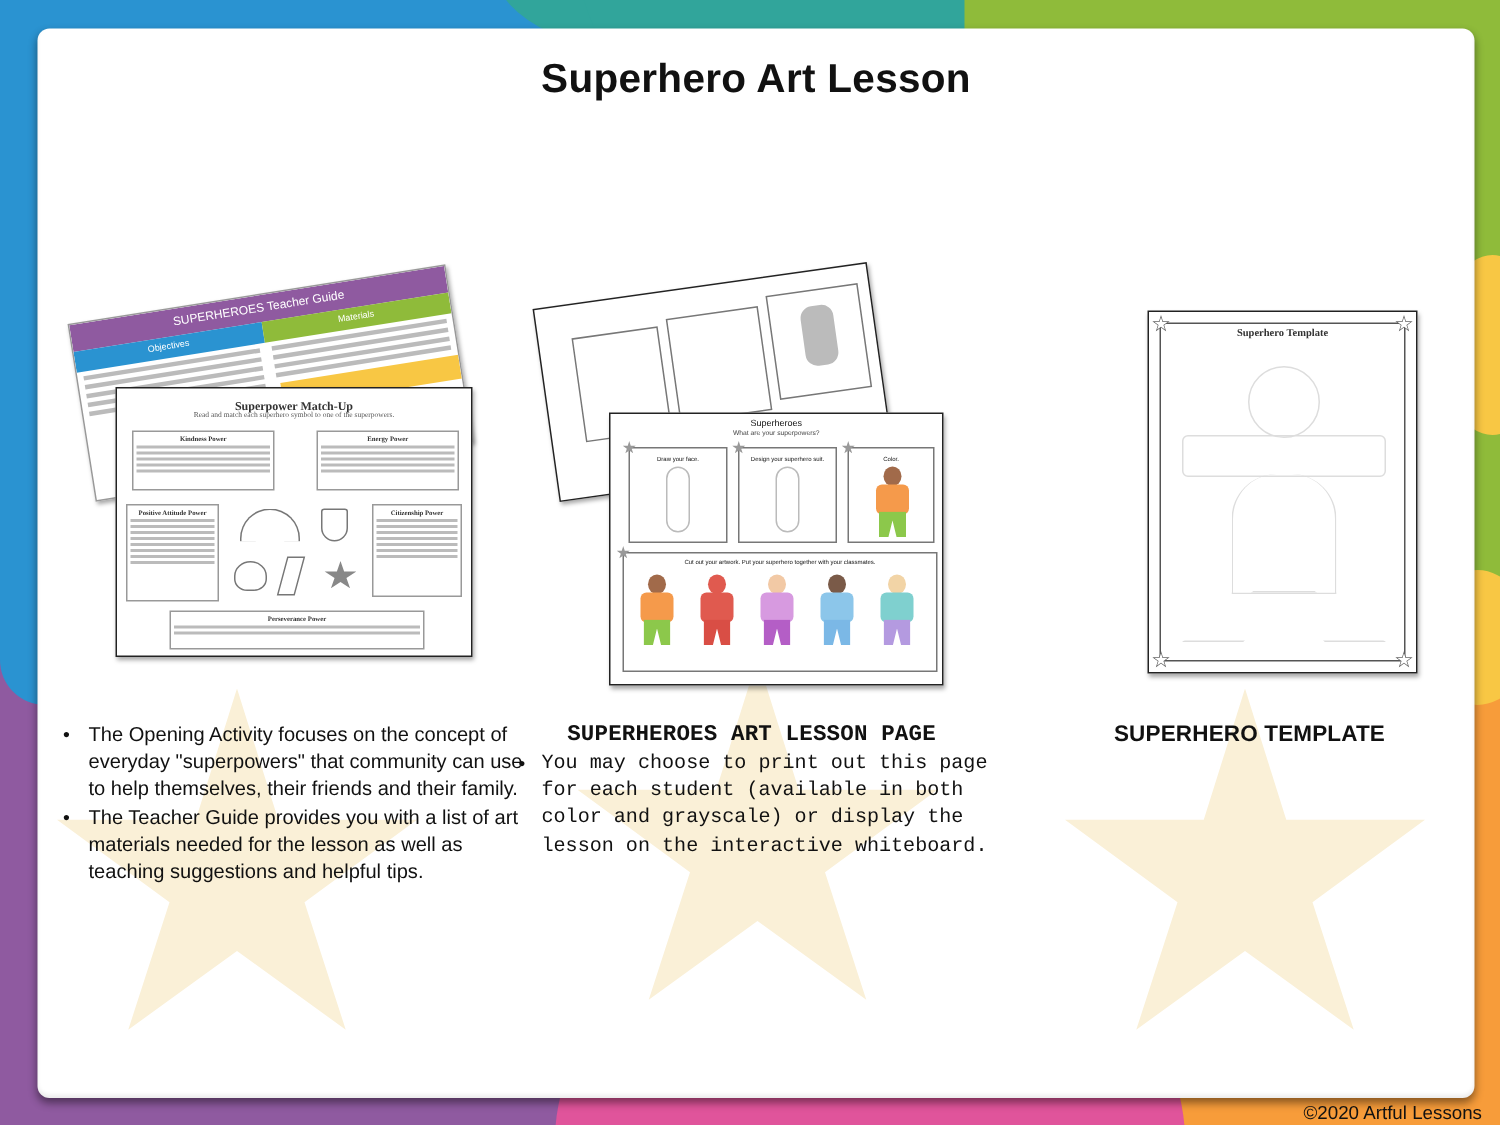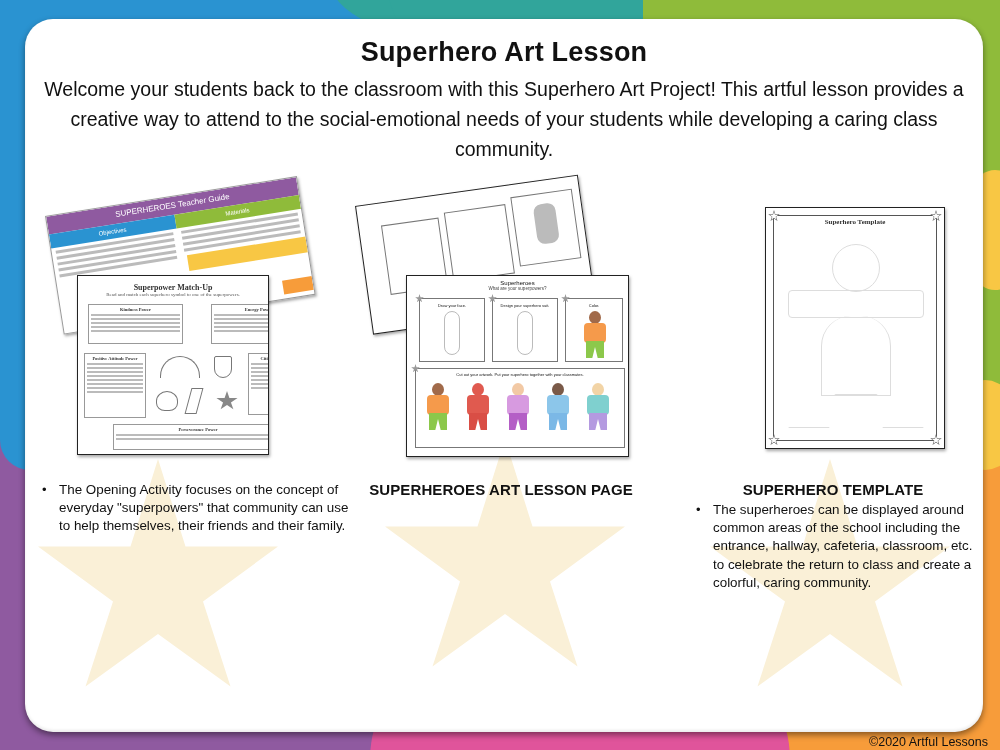--- a/index.html
+++ b/index.html
@@ -21,21 +21,21 @@
   .bg .purpleblob { left: 0; top: 430px; width: 60px; height: 40px; background: #2a93d1; border-radius: 0 0 30px 30px; }
   .bg .pink { left: 370px; top: 640px; width: 420px; height: 150px; background: #e0549b; border-radius: 120px 120px 0 0; }
   .bg .orange { left: 760px; top: 420px; width: 260px; height: 340px; background: #f79c3a; border-radius: 80px 0 0 0; }
   .bg .orange2 { right: -20px; top: 380px; width: 70px; height: 90px; background: #f8c744; border-radius: 50%; }
 
   .card {
     position: absolute;
     left: 25px; top: 19px;
     width: 958px; height: 713px;
     background: #fff;
-    border-radius: 28px;
+    border-radius: 8px;
     box-shadow: 0 3px 6px rgba(0,0,0,0.45), inset 0 -2px 3px rgba(0,0,0,0.08);
     overflow: hidden;
   }
   .title {
     position: absolute; left: 0; right: 0; top: 18px;
     text-align: center; font-size: 27px; font-weight: bold; letter-spacing: 0.2px;
   }
   .intro {
     position: absolute; left: 14px; right: 14px; top: 55px;
     text-align: center; font-size: 19.5px; line-height: 30px;
@@ -48,21 +48,21 @@
   .guide { left: 20px; top: 197px; width: 255px; height: 120px; transform: rotate(-9deg); transform-origin: left top; border: 1px solid #999; }
   .guide .bar { height: 18px; background: #8f5aa0; color: #fff; font-size: 8px; text-align: center; line-height: 18px; }
   .guide .cols { display: flex; }
   .guide .col { flex: 1; }
   .guide .objh { height: 14px; background: #2a93d1; color: #fff; font-size: 6px; text-align: center; line-height: 14px; }
   .guide .math { height: 14px; background: #8fbb3a; color: #fff; font-size: 6px; text-align: center; line-height: 14px; }
   .guide .line { height: 3px; margin: 3px 4px; background: #bbb; }
   .guide .ybar { position: absolute; right: 0; top: 60px; width: 120px; height: 16px; background: #f8c744; }
   .guide .obar { position: absolute; right: 0; top: 100px; width: 30px; height: 14px; background: #f79c3a; }
 
-  .matchup { left: 52px; top: 256px; width: 192px; height: 180px; }
+  .matchup { left: 52px; top: 239px; width: 238px; height: 180px; }
   .matchup .mt { text-align: center; font-size: 8px; font-weight: bold; margin-top: 7px; }
   .matchup .ms { text-align: center; font-size: 5px; color: #555; }
   .mbox { position: absolute; border: 1px solid #999; padding: 2px; }
   .mbox .h { font-size: 4.5px; font-weight: bold; text-align: center; }
   .mbox .l { height: 2px; background: #bbb; margin: 2px 0; }
   .shape { position: absolute; border: 1px solid #777; }
 
   .shero-back { left: 330px; top: 187px; width: 225px; height: 130px; transform: rotate(-8deg); transform-origin: left top; }
   .shero-front { left: 381px; top: 256px; width: 223px; height: 182px; }
   .panel { position: absolute; border: 1px solid #777; background: #fff; }
@@ -111,21 +111,20 @@
   <div class="blob pink"></div>
 </div>
 
 <div class="card">
 
   <div class="col-star" style="left:8px; top:440px;"></div>
   <div class="col-star" style="left:355px; top:420px;"></div>
   <div class="col-star" style="left:680px; top:440px;"></div>
 
   <h1 class="title">Superhero Art Lesson</h1>
-  <p class="intro">Welcome your students back to the classroom with this Superhero Art Project! This artful lesson provides a creative way to attend to the social-emotional needs of your students while developing a caring class community.</p>
 
   <div class="thumb guide">
     <div class="bar">SUPERHEROES Teacher Guide</div>
     <div class="cols">
       <div class="col">
         <div class="objh">Objectives</div>
         <div class="line"></div>
           <div class="line"></div>
           <div class="line"></div>
           <div class="line"></div>
@@ -264,30 +263,31 @@
     <div class="tt">Superhero Template</div>
     <div class="outline" style="left:66px; top:36px; width:48px; height:48px; border-radius:50%;"></div>
     <div class="outline" style="left:22px; top:82px; width:136px; height:28px; border-radius:4px;"></div>
     <div class="outline" style="left:55px; top:108px; width:70px; height:80px; border-radius:30px 30px 0 0; border-top:none;"></div>
     <div class="outline" style="left:22px; top:186px; width:136px; height:34px; clip-path: polygon(0 100%, 35% 0, 65% 0, 100% 100%, 70% 100%, 50% 20%, 30% 100%);"></div>
   </div>
 
   <div class="section" style="left:14px; width:320px;">
     <ul>
       <li>The Opening Activity focuses on the concept of everyday "superpowers" that community can use to help themselves, their friends and their family.</li>
+      <li>The Teacher Guide provides you with a list of art materials needed for the lesson as well as teaching suggestions and helpful tips.</li>
     </ul>
   </div>
 
-  <div class="section" style="left:316px; width:320px;">
+  <div class="section" style="left:316px; width:320px;font-family:Liberation Mono, monospace;">
     <h2>SUPERHEROES ART LESSON PAGE</h2>
     <ul>
+      <li>You may choose to print out this page for each student (available in both color and grayscale) or display the lesson on the interactive whiteboard.</li>
     </ul>
   </div>
 
   <div class="section" style="left:668px; width:280px;">
     <h2>SUPERHERO TEMPLATE</h2>
     <ul>
-      <li>The superheroes can be displayed around common areas of the school including the entrance, hallway, cafeteria, classroom, etc. to celebrate the return to class and create a colorful, caring community.</li>
     </ul>
   </div>
 </div>
 
 <div class="copyright">©2020 Artful Lessons</div>
 
 </body></html>

